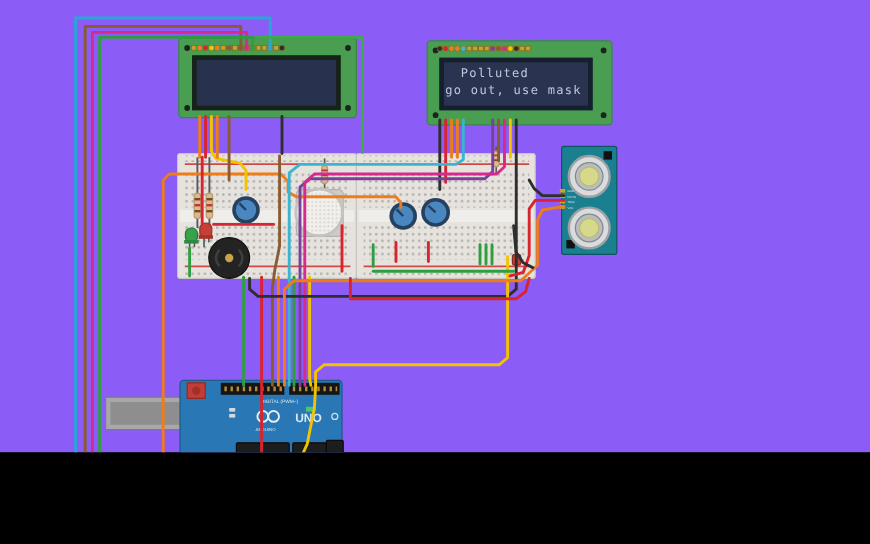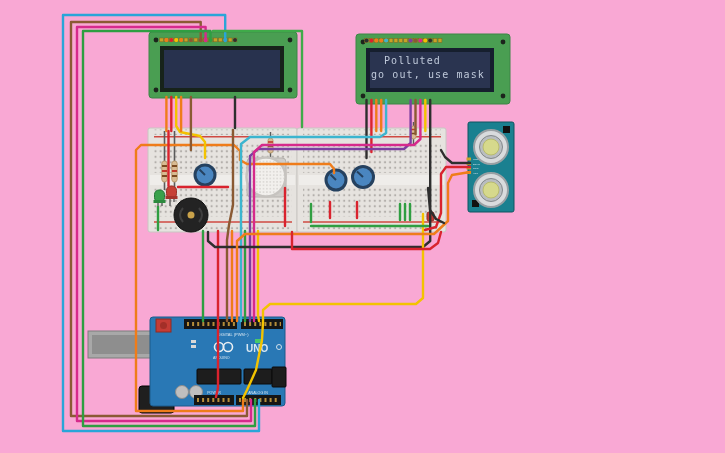--- a/index.html
+++ b/index.html
@@ -1,16 +1,16 @@
 <!DOCTYPE html>
 <html><head>
 <meta charset="utf-8">
 <style>
   html,body{margin:0;padding:0;background:#000;}
-  .stage{position:relative;width:725px;height:453px;background:#f9a8d4;overflow:hidden;
+  .stage{position:relative;width:725px;height:377px;background:#8b5cf6;overflow:hidden;
          font-family:"DejaVu Sans Mono","Liberation Mono",monospace;}
   svg text{user-select:none;}
   .lcd-text{fill:#bfc9da;font-family:"DejaVu Sans Mono","Liberation Mono",monospace;
             font-size:10px;letter-spacing:1.1px;white-space:pre;}
   .ard-label{fill:#d8e7f2;font-family:"Liberation Sans","DejaVu Sans",sans-serif;}
 </style>
 </head>
 <body>
 
 <div class="stage">

